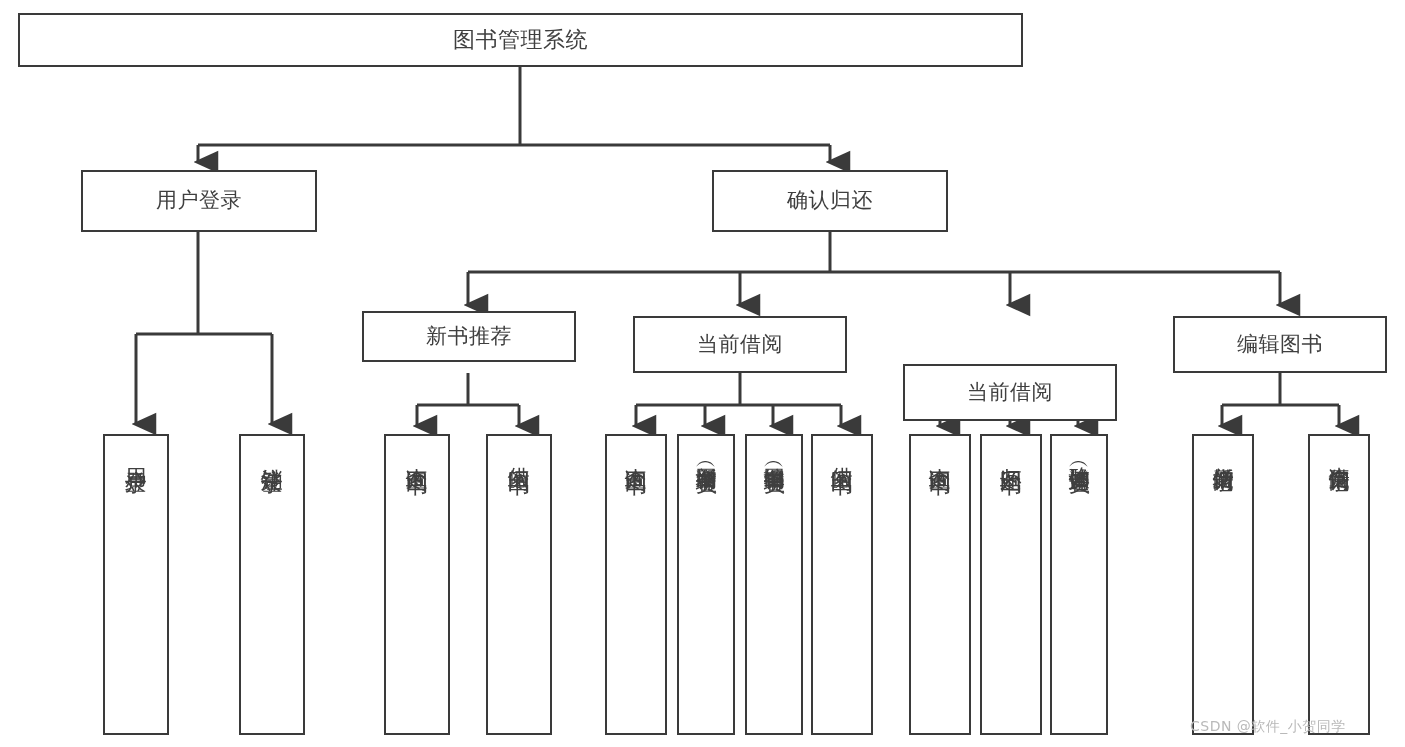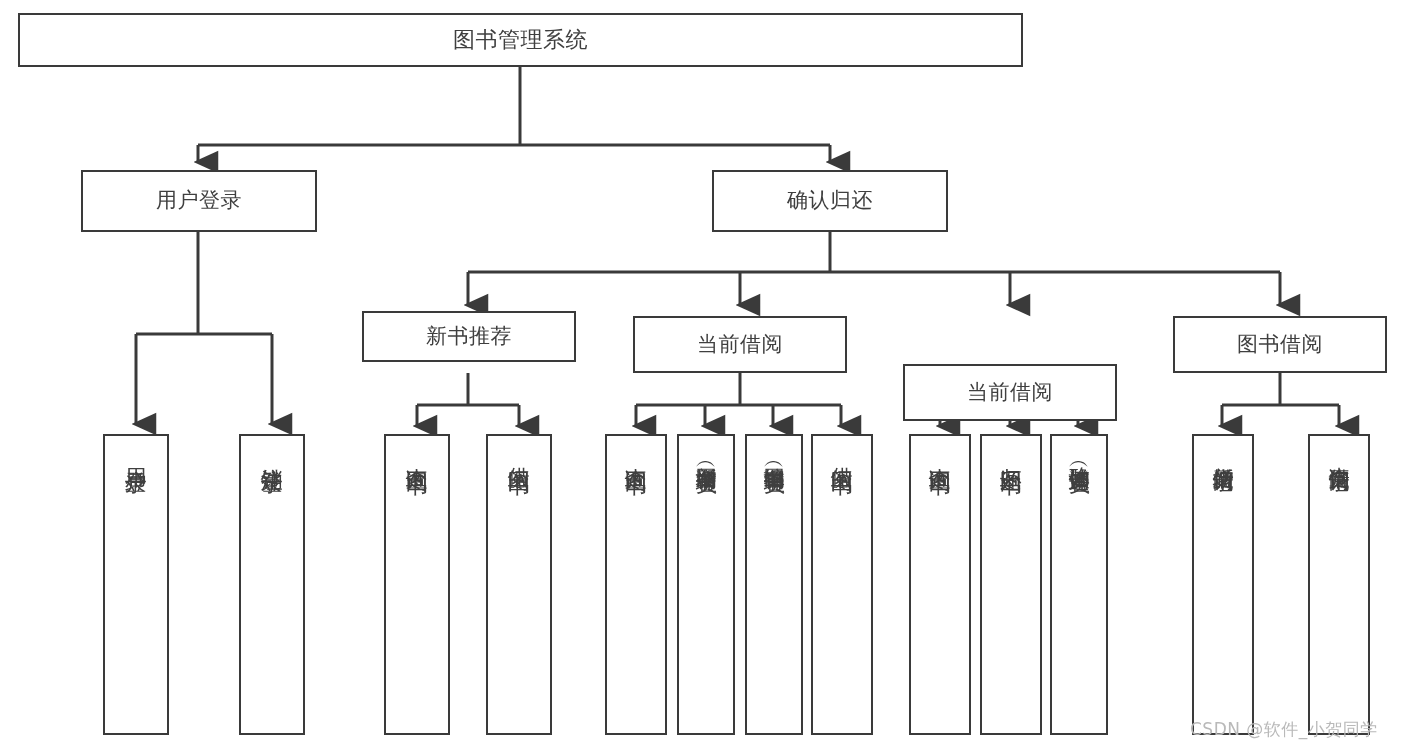--- a/index.html
+++ b/index.html
@@ -65,21 +65,21 @@
     line-height: 1.06;
     letter-spacing: 2px;
     white-space: nowrap;
   }
   .node.vert.tall .label {
     font-size: 21px;
     letter-spacing: 1px;
   }
   .watermark {
     position: absolute;
-    font-size: 17px;
+    font-size: 14px;
     color: #b9b9b9;
     white-space: nowrap;
     z-index: 3;
     letter-spacing: 0.5px;
   }
 </style>
 </head>
 <body>
 
 <div id="diagram-root">
@@ -153,21 +153,21 @@
 
   <div class="node horiz" style="left:633px; top:316px; width:214px; height:57px;">
     <span class="label">当前借阅</span>
   </div>
 
   <div class="node horiz" style="left:903px; top:316px; width:214px; height:57px;margin-top:48px;">
     <span class="label">当前借阅</span>
   </div>
 
   <div class="node horiz" style="left:1173px; top:316px; width:214px; height:57px;">
-    <span class="label">图书借阅</span>
+    <span class="label">编辑图书</span>
   </div>
 
   <div class="node vert" style="left:103px; top:434px; width:66px; height:301px;">
     <span class="label">用户登录</span>
   </div>
 
   <div class="node vert" style="left:239px; top:434px; width:66px; height:301px;">
     <span class="label">注销登录</span>
   </div>
 

